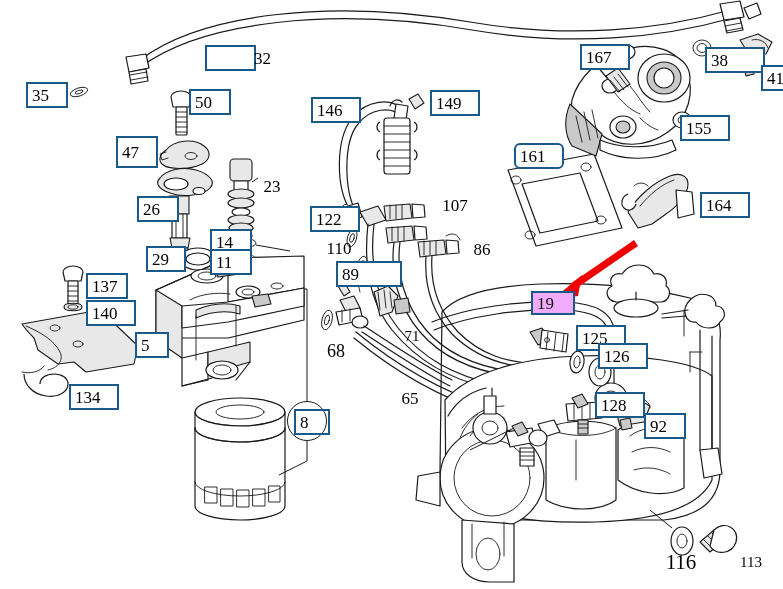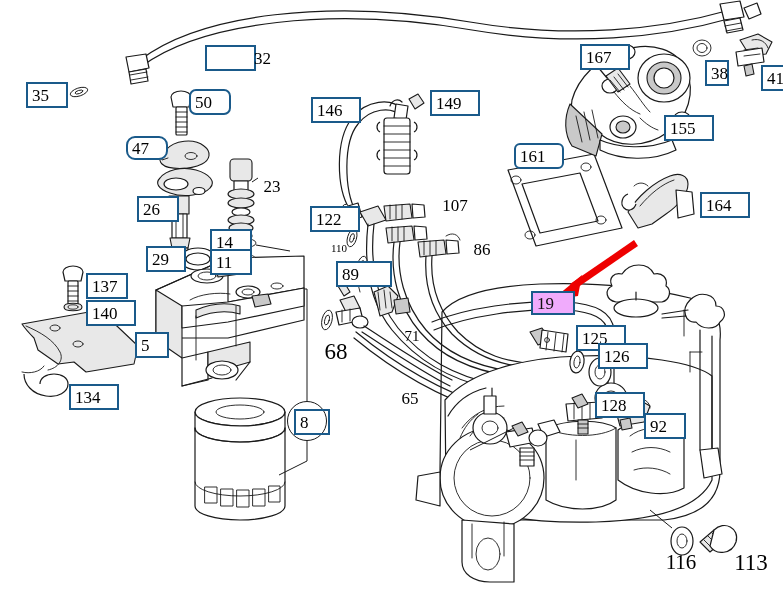--- a/index.html
+++ b/index.html
@@ -442,50 +442,50 @@
     <g>
       <path d="M636,243 L572,287" stroke="#ee0000" stroke-width="7" stroke-linecap="butt" fill="none"></path>
       <path d="M552,300 L582,275 L578,296 Z" fill="#ee0000"></path>
     </g>
   </svg>
 
   <div id="label-layer">
       <div class="balloon-circle" style="left: 287px; top: 401px; width: 40px; height: 40px;"></div>
       <div class="callout" style="left: 205px; top: 45px; width: 42px; height: 26px; padding-left: 47px;">32</div>
       <div class="callout" style="left: 26px; top: 82px; width: 42px; height: 26px;">35</div>
-      <div class="callout" style="left: 189px; top: 89px; width: 42px; height: 26px; border-radius: 7px;">50</div>
-      <div class="callout" style="left: 126px; top: 136px; width: 42px; height: 24px; border-radius: 9px;">47</div>
+      <div class="callout" style="left: 189px; top: 89px; width: 42px; height: 26px;">50</div>
+      <div class="callout" style="left: 116px; top: 136px; width: 42px; height: 32px;">47</div>
       <div class="callout" style="left: 137px; top: 196px; width: 42px; height: 26px;">26</div>
       <div class="callout" style="left: 146px; top: 246px; width: 40px; height: 26px;">29</div>
       <div class="callout" style="left: 210px; top: 229px; width: 42px; height: 26px;">14</div>
       <div class="callout" style="left: 210px; top: 249px; width: 42px; height: 26px;">11</div>
       <div class="callout plain" style="left: 257px; top: 175px; width: 30px; height: 22px; font-size: 17px;">23</div>
       <div class="callout" style="left: 311px; top: 97px; width: 50px; height: 26px;">146</div>
       <div class="callout" style="left: 430px; top: 90px; width: 50px; height: 26px;">149</div>
       <div class="callout" style="left: 310px; top: 206px; width: 50px; height: 26px;">122</div>
-      <div class="callout plain" style="left: 319px; top: 237px; width: 40px; height: 22px; font-size: 11px;">110</div>
-      <div class="callout" style="left: 336px; top: 261px; width: 56px; height: 26px;">89</div>
+      <div class="callout plain" style="left: 319px; top: 237px; width: 40px; height: 22px; font-size: 17px;">110</div>
+      <div class="callout" style="left: 336px; top: 261px; width: 66px; height: 26px;">89</div>
       <div class="callout plain" style="left: 434px; top: 194px; width: 42px; height: 22px; font-size: 17px;">107</div>
       <div class="callout plain" style="left: 466px; top: 238px; width: 32px; height: 22px; font-size: 17px;">86</div>
       <div class="callout" style="left: 580px; top: 44px; width: 50px; height: 26px;">167</div>
-      <div class="callout" style="left: 705px; top: 60px; width: 24px; height: 26px;">38</div>
+      <div class="callout" style="left: 705px; top: 47px; width: 60px; height: 26px;">38</div>
       <div class="callout" style="left: 761px; top: 65px; width: 42px; height: 26px;">41</div>
-      <div class="callout" style="left: 664px; top: 115px; width: 50px; height: 26px;">155</div>
+      <div class="callout" style="left: 680px; top: 115px; width: 50px; height: 26px;">155</div>
       <div class="callout" style="left: 514px; top: 143px; width: 50px; height: 26px; border-radius: 6px;">161</div>
       <div class="callout" style="left: 700px; top: 192px; width: 50px; height: 26px;">164</div>
       <div class="callout" style="left: 86px; top: 273px; width: 42px; height: 26px;">137</div>
       <div class="callout" style="left: 86px; top: 300px; width: 50px; height: 26px;">140</div>
       <div class="callout" style="left: 135px; top: 332px; width: 34px; height: 26px;">5</div>
       <div class="callout" style="left: 69px; top: 384px; width: 50px; height: 26px;">134</div>
       <div class="callout balloon" style="left: 294px; top: 409px; width: 36px; height: 26px; background: transparent;">8</div>
-      <div class="callout plain" style="left: 320px; top: 340px; width: 32px; height: 22px; font-size: 23px;">68</div>
+      <div class="callout plain" style="left: 320px; top: 340px; width: 32px; height: 22px; font-size: 18px;">68</div>
       <div class="callout plain" style="left: 396px; top: 325px; width: 32px; height: 22px; font-size: 15px;">71</div>
       <div class="callout plain" style="left: 394px; top: 387px; width: 32px; height: 22px; font-size: 17px;">65</div>
       <div class="callout highlight" style="left: 531px; top: 291px; width: 44px; height: 24px;">19</div>
       <div class="callout" style="left: 576px; top: 325px; width: 50px; height: 26px;">125</div>
       <div class="callout" style="left: 598px; top: 343px; width: 50px; height: 26px;">126</div>
       <div class="callout" style="left: 595px; top: 392px; width: 50px; height: 26px;">128</div>
       <div class="callout" style="left: 644px; top: 413px; width: 42px; height: 26px;">92</div>
       <div class="callout plain" style="left: 660px; top: 551px; width: 42px; height: 22px; font-size: 21px;">116</div>
-      <div class="callout plain" style="left: 730px; top: 551px; width: 42px; height: 22px; font-size: 23px;">113</div>
+      <div class="callout plain" style="left: 730px; top: 551px; width: 42px; height: 22px; font-size: 15px;">113</div>
     </div>
 
 </div>
 
 </body></html>

